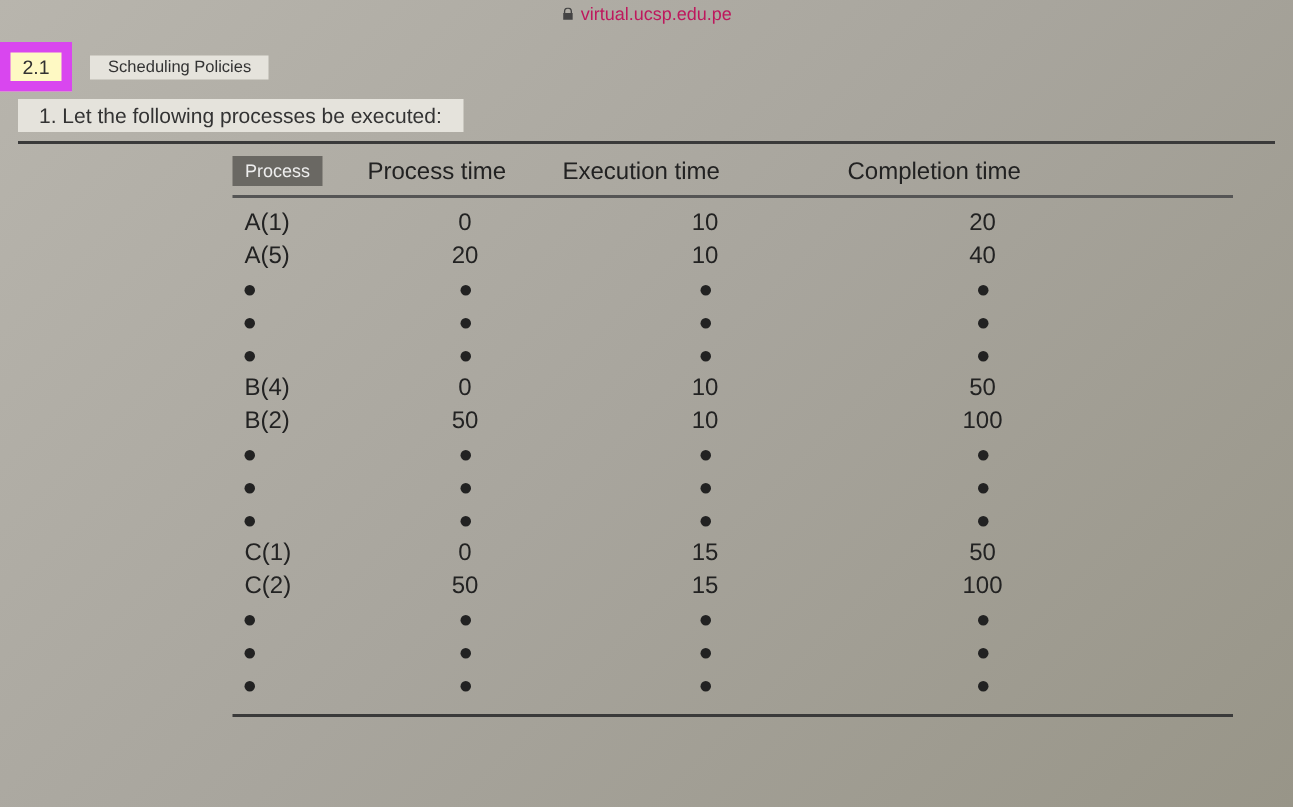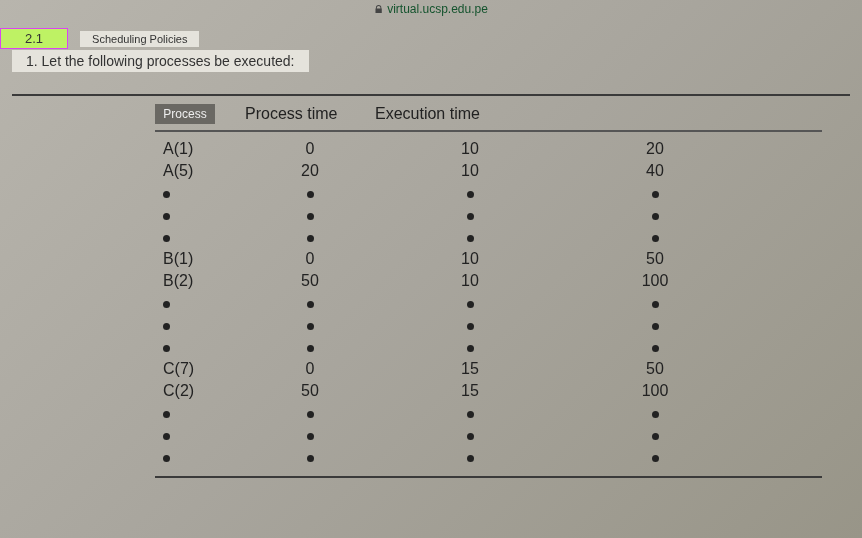--- a/index.html
+++ b/index.html
@@ -11,55 +11,55 @@
     overflow: hidden;
     position: relative;
     color: #2a2a2a;
   }
   .url-bar {
     position: absolute;
     top: 0;
     left: 50%;
     transform: translateX(-50%);
     font-size: 12px;
-    color: #14532d;
+    color: #be185d;
     padding: 2px 0;
   }
   .lock-icon {
     display: inline-block;
     width: 9px;
     height: 9px;
     margin-right: 4px;
     vertical-align: middle;
   }
   .lock-icon svg { display: block; }
   .section-row {
     position: absolute;
     top: 28px;
     left: 0;
     display: flex;
     align-items: center;
   }
   .section-num {
-    background: #bef264;
-    border: 1px solid #d946ef;
-    padding: 2px 24px;
+    background: #fef9c3;
+    border: 7px solid #d946ef;
+    padding: 2px 8px;
     font-size: 13px;
     color: #333;
     margin-right: 12px;
   }
   .section-title {
     background: #e5e3dc;
     padding: 2px 12px;
     font-size: 11px;
     color: #333;
   }
   .question-row {
     position: absolute;
-    top: 50px;
+    top: 66px;
     left: 12px;
     background: #e5e3dc;
     padding: 3px 14px;
     font-size: 14px;
     color: #333;
   }
   .hr-top {
     position: absolute;
     top: 94px;
     left: 12px;
@@ -68,21 +68,21 @@
     background: #3a3a3a;
   }
   .table-wrap {
     position: absolute;
     top: 104px;
     left: 155px;
     right: 40px;
   }
   .header-row {
     display: flex;
-    align-items: center;
+    align-items: flex-end;
     border-bottom: 2px solid #555;
     padding-bottom: 6px;
     margin-bottom: 8px;
   }
   .process-badge {
     background: #6a6863;
     color: #eee;
     font-size: 12px;
     padding: 3px 8px;
     margin-right: 30px;
@@ -138,20 +138,21 @@
 
 <div class="question-row">1. Let the following processes be executed:</div>
 
 <div class="hr-top"></div>
 
 <div class="table-wrap">
   <div class="header-row">
     <div class="process-badge">Process</div>
     <div class="header-col col-arrival">Process time</div>
     <div class="header-col col-exec">Execution time</div>
+    <div class="header-col col-comp">Completion time</div>
   </div>
   <div class="table-body" id="table-body">
       <div class="trow">
         <div class="tc-process">A(1)</div>
         <div class="tc-arr">0</div>
         <div class="tc-exec">10</div>
         <div class="tc-comp">20</div>
       </div>
       <div class="trow">
         <div class="tc-process">A(5)</div>
@@ -171,21 +172,21 @@
         <div class="tc-exec"><span class="dot"></span></div>
         <div class="tc-comp"><span class="dot"></span></div>
       </div>
       <div class="trow">
         <div class="tc-process"><span class="dot"></span></div>
         <div class="tc-arr"><span class="dot"></span></div>
         <div class="tc-exec"><span class="dot"></span></div>
         <div class="tc-comp"><span class="dot"></span></div>
       </div>
       <div class="trow">
-        <div class="tc-process">B(1)</div>
+        <div class="tc-process">B(4)</div>
         <div class="tc-arr">0</div>
         <div class="tc-exec">10</div>
         <div class="tc-comp">50</div>
       </div>
       <div class="trow">
         <div class="tc-process">B(2)</div>
         <div class="tc-arr">50</div>
         <div class="tc-exec">10</div>
         <div class="tc-comp">100</div>
       </div>
@@ -201,21 +202,21 @@
         <div class="tc-exec"><span class="dot"></span></div>
         <div class="tc-comp"><span class="dot"></span></div>
       </div>
       <div class="trow">
         <div class="tc-process"><span class="dot"></span></div>
         <div class="tc-arr"><span class="dot"></span></div>
         <div class="tc-exec"><span class="dot"></span></div>
         <div class="tc-comp"><span class="dot"></span></div>
       </div>
       <div class="trow">
-        <div class="tc-process">C(7)</div>
+        <div class="tc-process">C(1)</div>
         <div class="tc-arr">0</div>
         <div class="tc-exec">15</div>
         <div class="tc-comp">50</div>
       </div>
       <div class="trow">
         <div class="tc-process">C(2)</div>
         <div class="tc-arr">50</div>
         <div class="tc-exec">15</div>
         <div class="tc-comp">100</div>
       </div>

